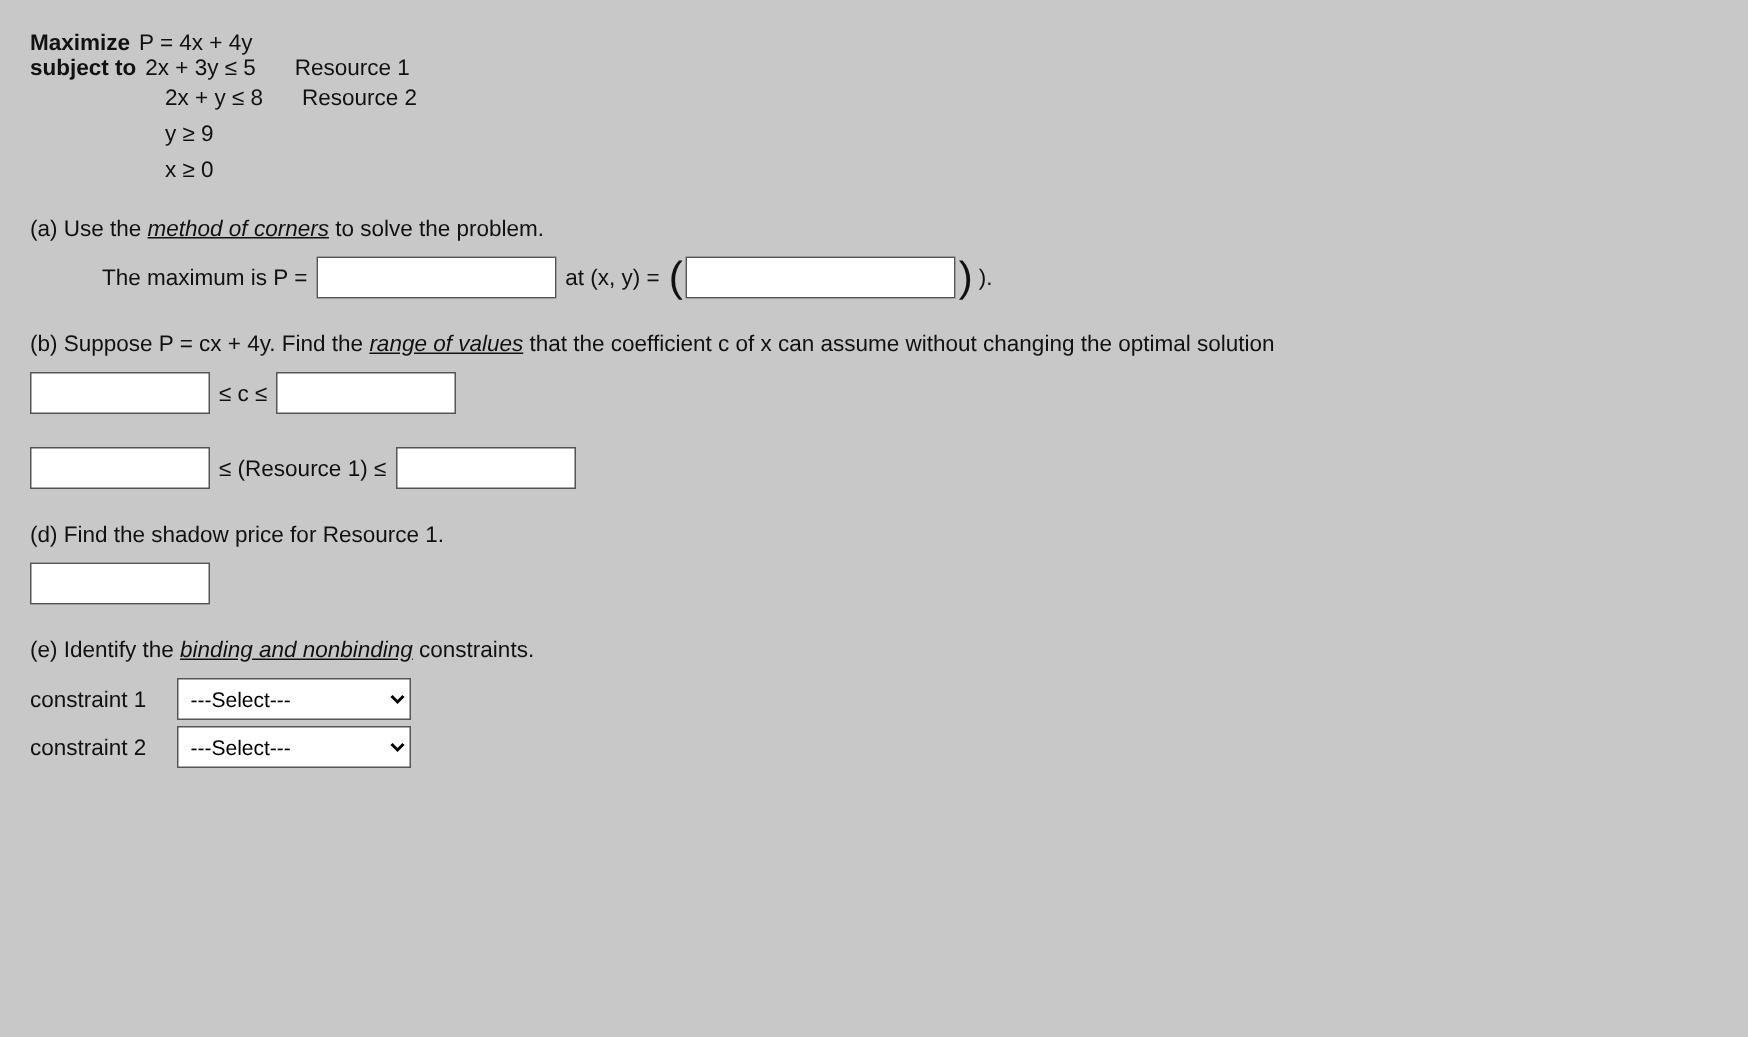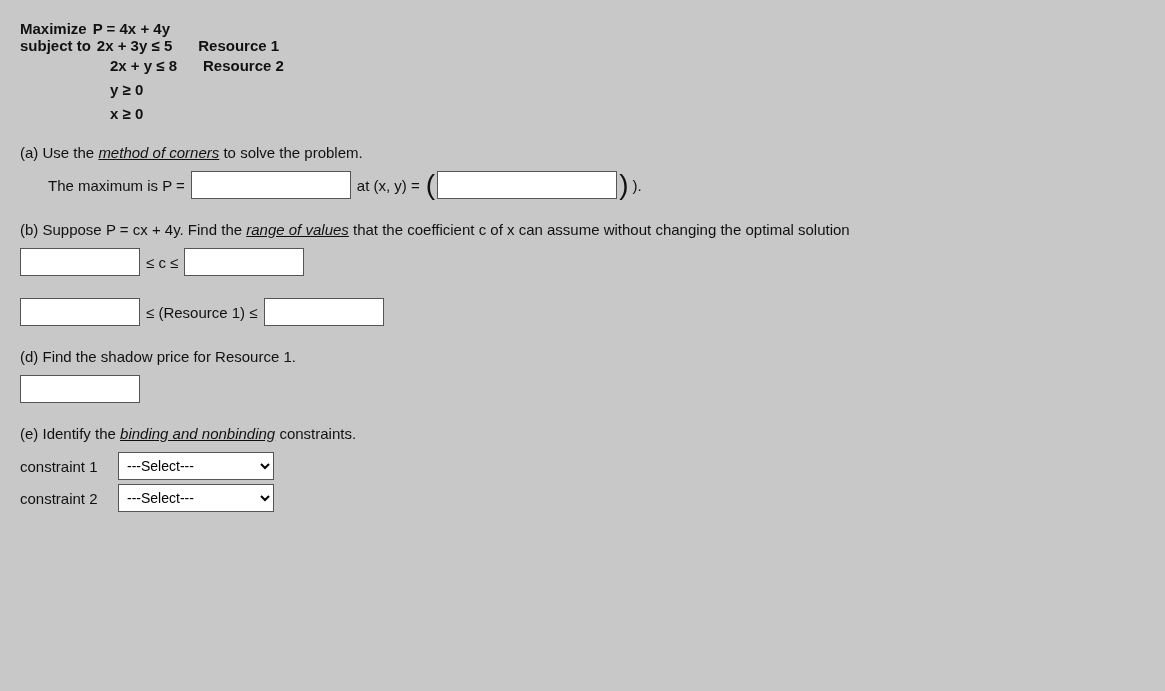--- a/index.html
+++ b/index.html
@@ -37,21 +37,20 @@
       gap: 6px;
     }
 
     .keyword {
       font-weight: bold;
       font-size: 15px;
     }
 
     .math-text {
       font-size: 15px;
-      font-weight: bold;
     }
 
     .indent-lines {
       margin-left: 90px;
     }
 
     .indent-line {
       display: flex;
       align-items: center;
       gap: 6px;
@@ -73,21 +72,21 @@
 
     .section-title-underline {
       text-decoration: underline;
       font-style: italic;
     }
 
     .answer-row {
       display: flex;
       align-items: center;
       gap: 6px;
-      margin-left: 28px;
+      margin-left: 48px;
       margin-bottom: 8px;
       flex-wrap: wrap;
     }
 
     .input-box {
       border: 1px solid #555;
       background: #fff;
       height: 28px;
       display: inline-block;
     }
@@ -158,21 +157,21 @@
       <span class="keyword">subject to</span>
       <span class="math-text">2x + 3y ≤ 5</span>
       <span class="resource-label math-text">Resource 1</span>
     </div>
     <div class="indent-lines">
       <div class="indent-line">
         <span class="math-text">2x +  y ≤  8</span>
         <span class="resource-label math-text">Resource 2</span>
       </div>
       <div class="indent-line">
-        <span class="math-text">y ≥  0</span>
+        <span class="math-text">y ≥  9</span>
       </div>
       <div class="indent-line">
         <span class="math-text">x ≥  0</span>
       </div>
     </div>
   </div>
 
   <div class="section">
     <div class="section-title">
       <span>(a) Use the </span><span class="section-title-underline">method of corners</span><span> to solve the problem.</span>

